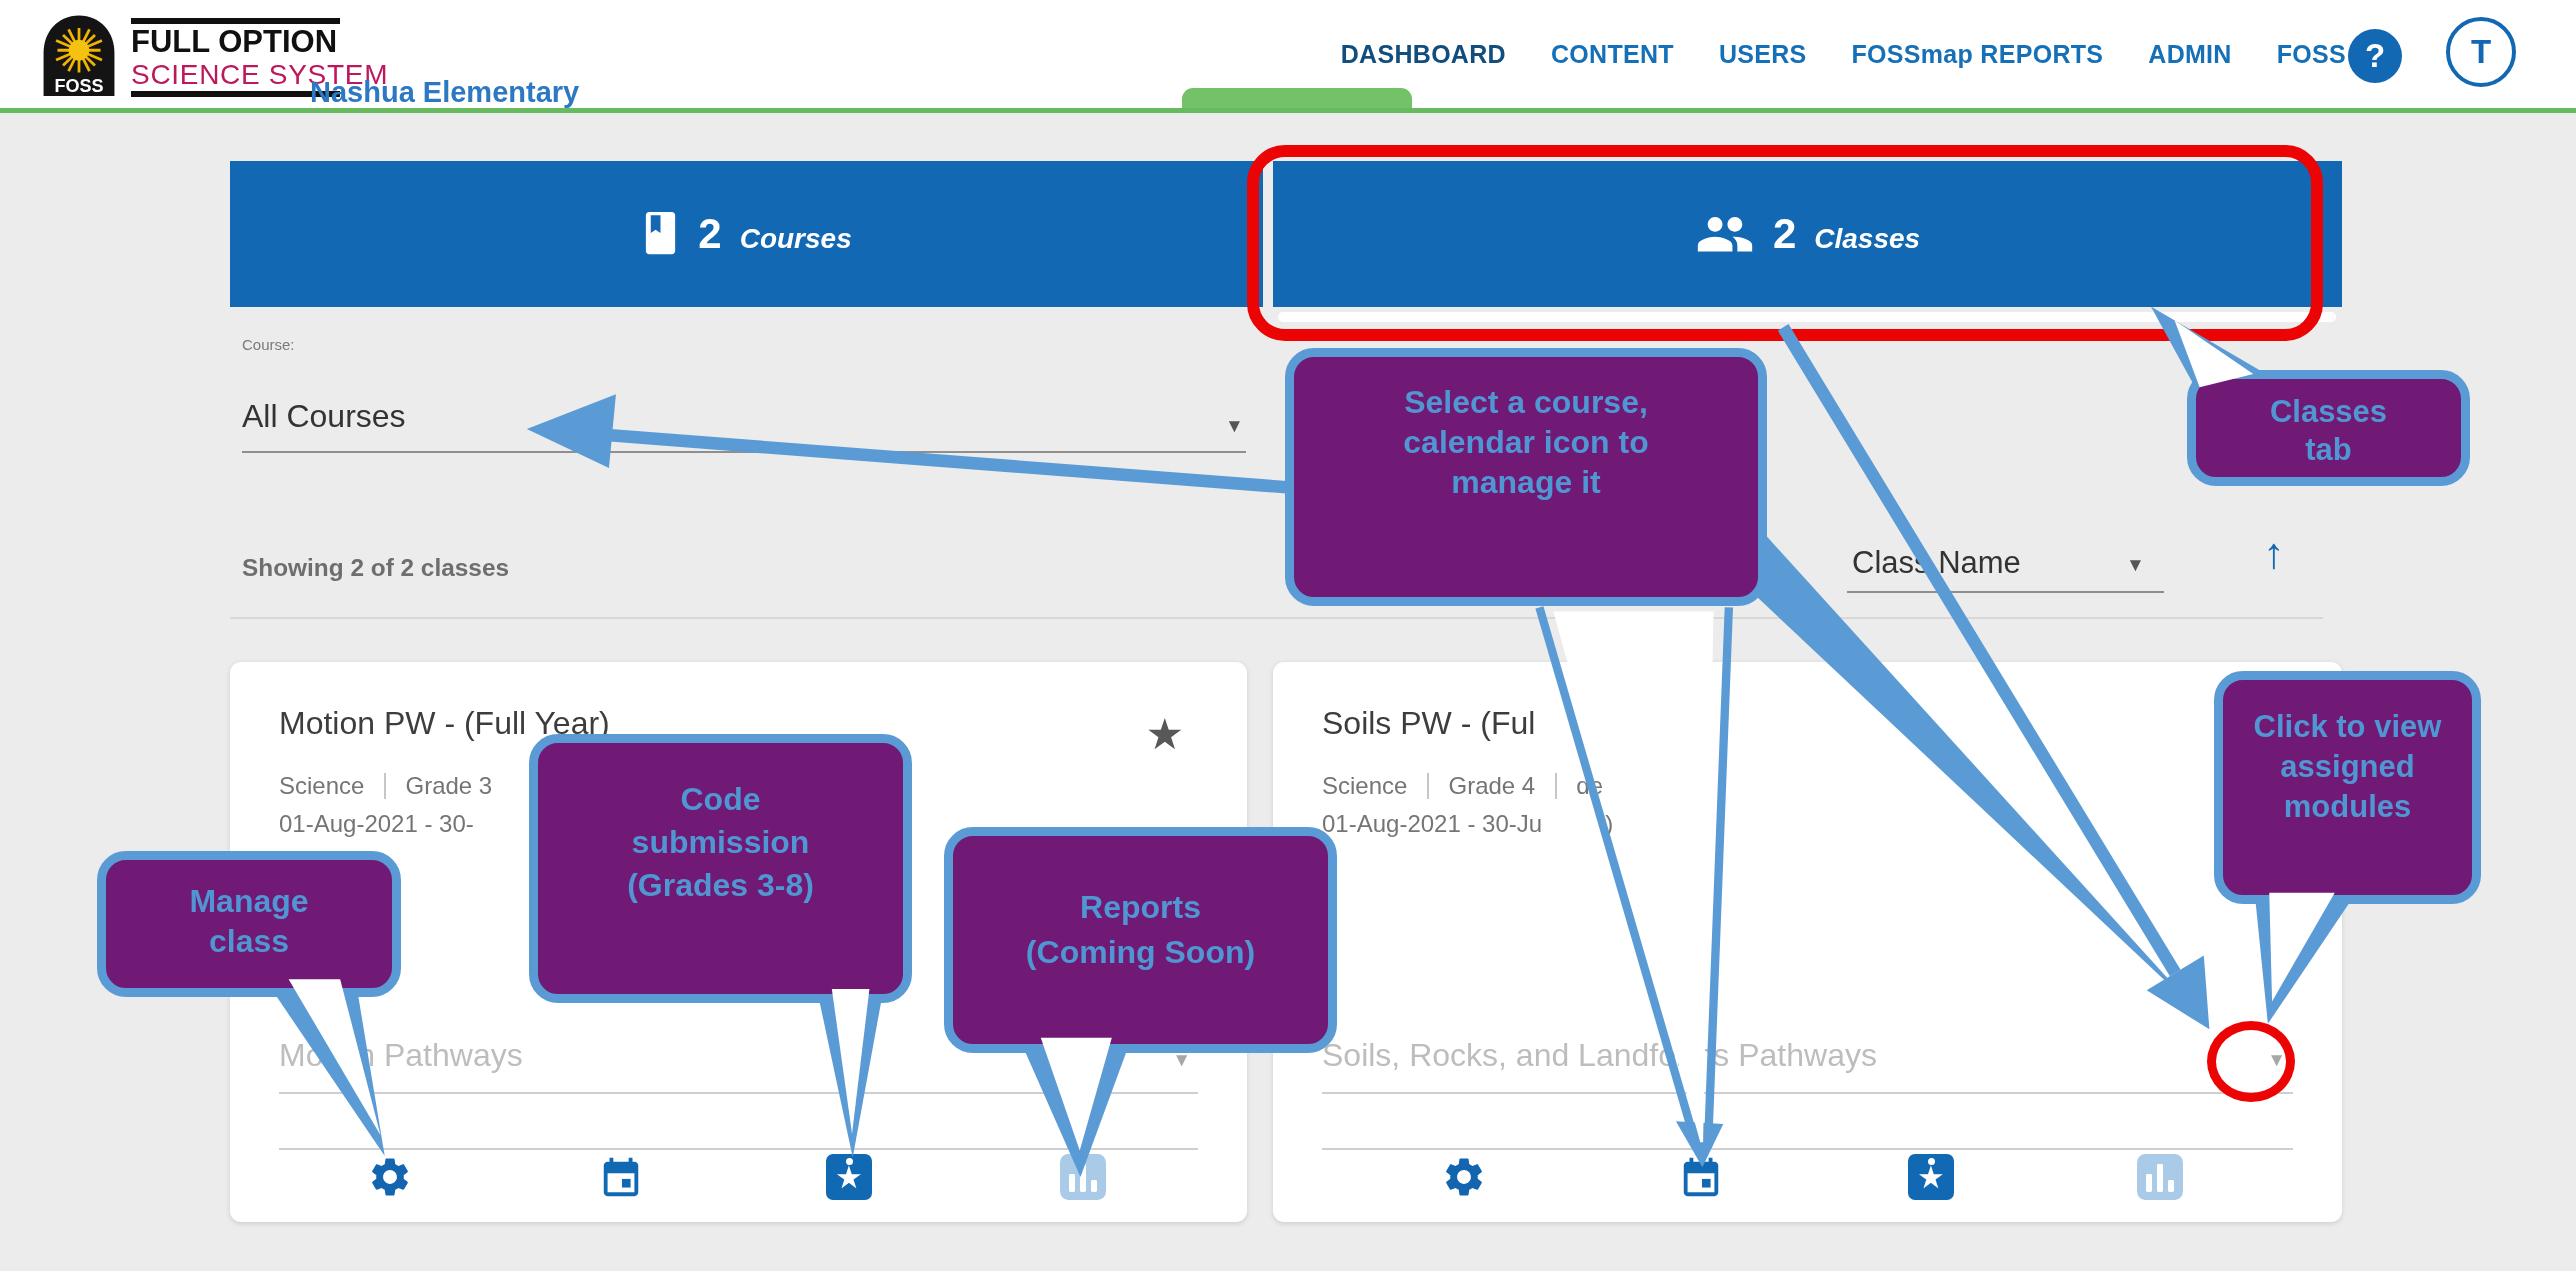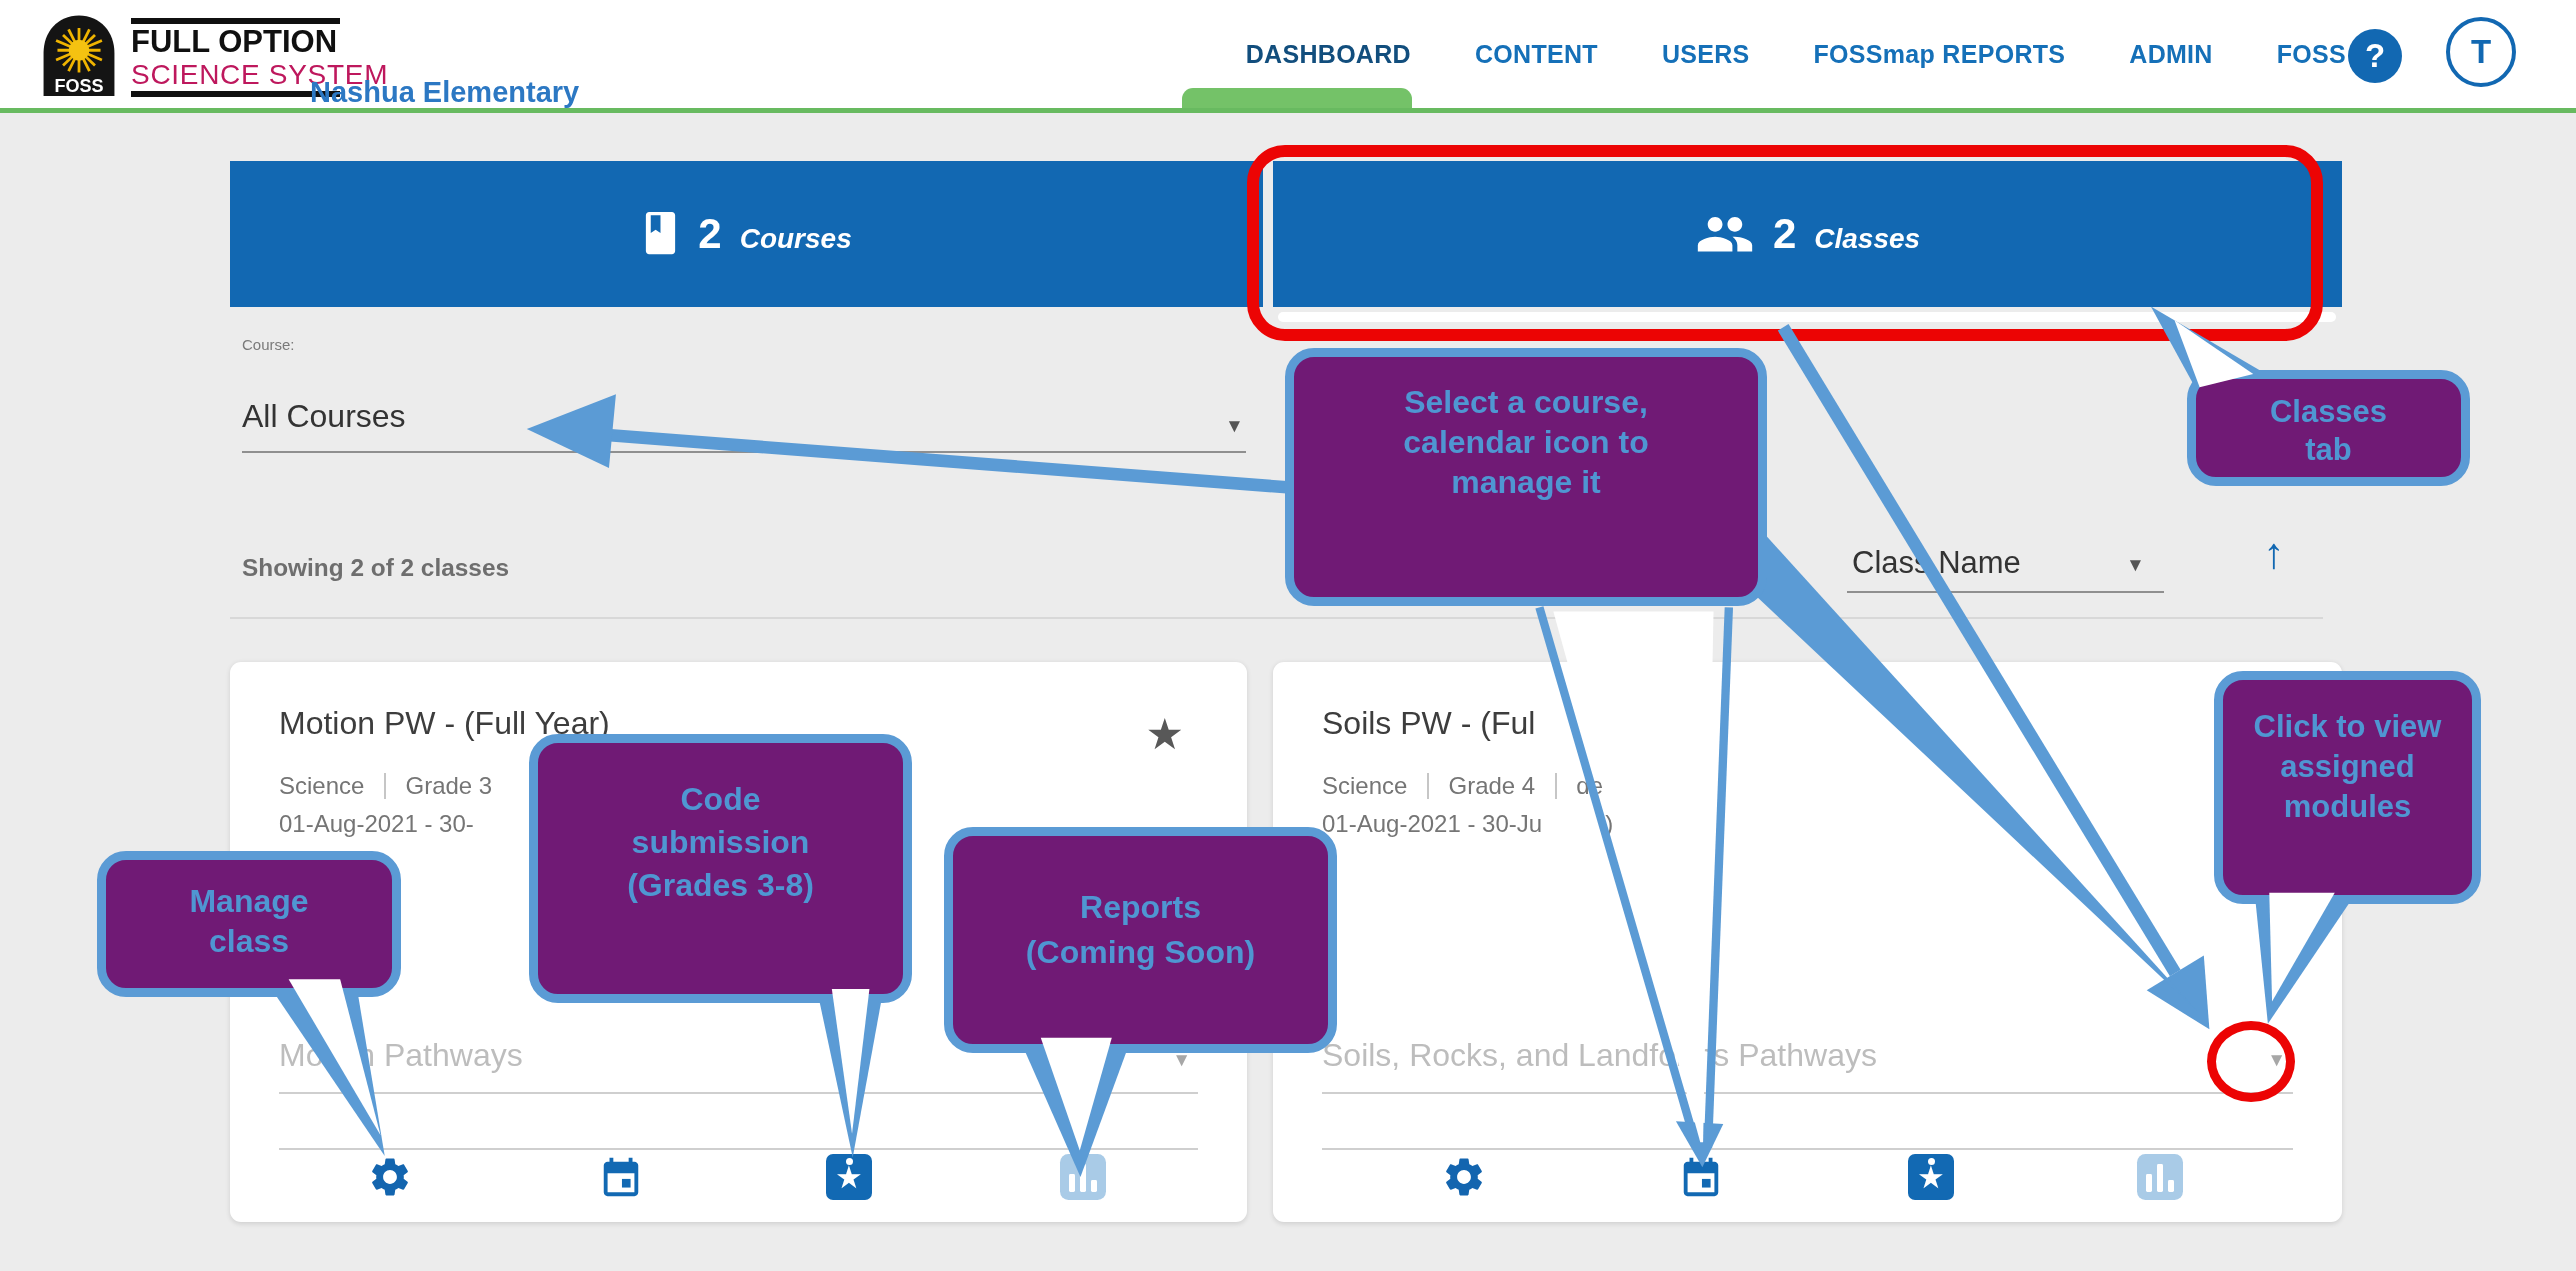--- a/index.html
+++ b/index.html
@@ -8,21 +8,21 @@
   
   .header{position:absolute;left:0;top:0;width:2576px;height:108px;background:#ffffff;z-index:5;}
   .greenline{position:absolute;left:0;top:108px;width:2576px;height:4.9px;background:#68ba60;z-index:6;}
   .tab-indicator{position:absolute;left:1182px;top:88px;width:230px;height:20px;background:#74c268;border-radius:11px 11px 0 0;z-index:7;}
   .logo{position:absolute;left:38px;top:14px;display:flex;align-items:center;gap:11px;}
   .logo-text{display:flex;flex-direction:column;}
   .logo-bar{height:5.6px;background:#101010;width:209px;}
   .logo-top{font-size:31px;font-weight:900;color:#101010;letter-spacing:0;line-height:35px;}
   .logo-bottom{font-size:28px;font-weight:400;color:#be185d;letter-spacing:0.7px;line-height:32px;}
   .school{position:absolute;left:310px;top:36px;font-size:29px;color:#2c78c3;font-weight:600;}
-  .nav{position:absolute;right:230px;top:0;height:108px;display:flex;align-items:center;gap:64px;}
+  .nav{position:absolute;right:230px;top:0;height:108px;display:flex;align-items:center;gap:45px;}
   .nav-item{font-size:25px;font-weight:700;color:#1570b8;letter-spacing:0.3px;cursor:pointer;}
   .nav-item.active{color:#124e7d;}
   .help-btn{position:absolute;left:2348px;top:29px;width:54px;height:54px;border-radius:50%;background:#1268b2;color:#fff;
             font-size:33px;font-weight:700;display:flex;align-items:center;justify-content:center;}
   .avatar{position:absolute;left:2446px;top:17.4px;width:70px;height:70px;border-radius:50%;border:4.2px solid #1268b2;
           color:#1268b2;font-size:33px;font-weight:600;display:flex;align-items:center;justify-content:center;background:#fff;box-sizing:border-box;}
   
   .bigtab{position:absolute;top:161px;height:146px;background:#1268b2;display:flex;align-items:center;justify-content:center;gap:18px;cursor:pointer;}
   .bigtab .cnt{color:#fff;font-size:42px;font-weight:700;}
   .bigtab .lbl{color:#fff;font-size:28px;font-weight:600;margin-top:9.8px;font-style:italic;}

